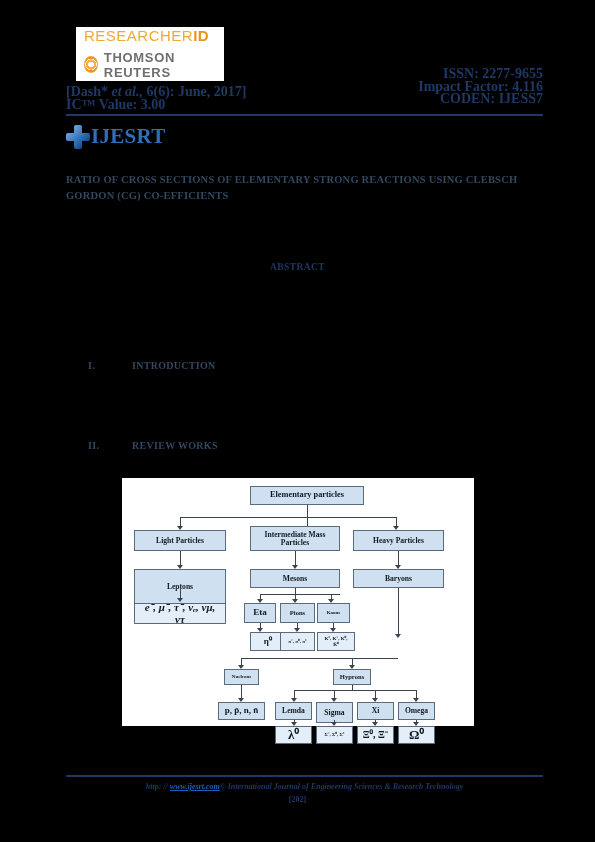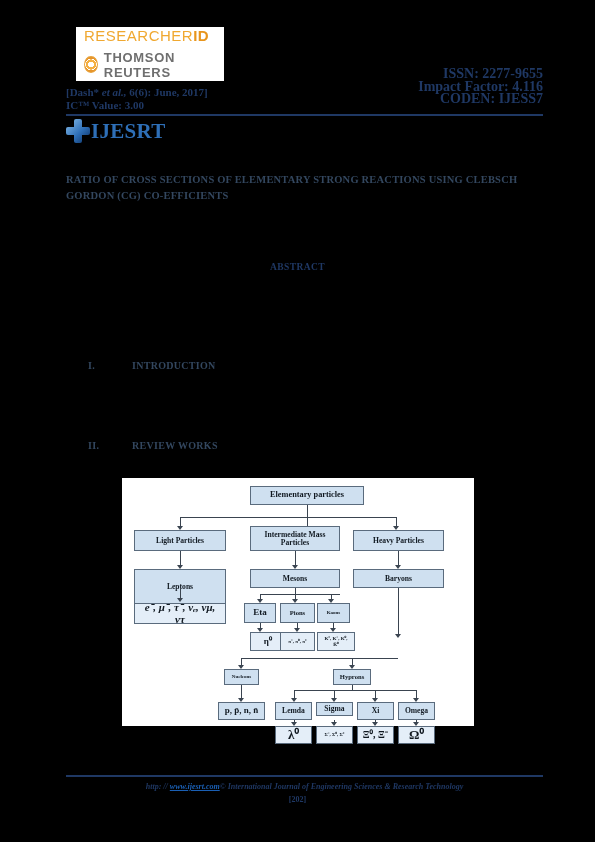--- a/index.html
+++ b/index.html
@@ -66,21 +66,21 @@
     letter-spacing: 0.7px;
     color: #6f6f6f;
     font-weight: 600;
   }
 
   .hdr-left {
     position: absolute;
     left: 66px;
     top: 86px;
     color: #1f3864;
-    font-size: 11px;
+    font-size: 14px;
     font-weight: bold;
     line-height: 12.5px;
     white-space: nowrap;
   }
   .hdr-left i { font-style: italic; }
   .hdr-right {
     position: absolute;
     right: 52px;
     top: 68px;
     color: #1f3864;
@@ -97,21 +97,21 @@
     top: 114px;
     height: 2px;
     background: #1f3864;
   }
 
   .brand {
     position: absolute;
     left: 66px;
     top: 119px;
     display: flex;
-    align-items: flex-start;
+    align-items: flex-end;
     height: 30px;
   }
   .brand-cross {
     position: relative;
     width: 24px;
     height: 24px;
     flex: none;
   }
   .brand-cross::before,
   .brand-cross::after {
@@ -374,21 +374,21 @@
       <div class="arw" style="left:169px; top:220px;"></div>
       <div class="ln v" style="left:212px; top:212px; height:9px;"></div>
       <div class="arw" style="left:209px; top:220px;"></div>
       <div class="ln v" style="left:253px; top:212px; height:9px;"></div>
       <div class="arw" style="left:250px; top:220px;"></div>
       <div class="ln v" style="left:294px; top:212px; height:9px;"></div>
       <div class="arw" style="left:291px; top:220px;"></div>
 
       <div class="node mid" style="left:96px; top:224px; width:47px; height:18px;">p, p̄, n, n̄</div>
       <div class="node lbl-9" style="left:153px; top:224px; width:37px; height:18px;">Lemda</div>
-      <div class="node lbl-9" style="left:194px; top:224px; width:37px; height:14px;">Sigma</div>
+      <div class="node lbl-9" style="left:194px; top:224px; width:37px; height:21px;">Sigma</div>
       <div class="node lbl-9" style="left:235px; top:224px; width:37px; height:18px;">Xi</div>
       <div class="node lbl-9" style="left:276px; top:224px; width:37px; height:18px;">Omega</div>
 
       <div class="ln v" style="left:172px; top:242px; height:5px;"></div>
       <div class="arw" style="left:169px; top:244px;"></div>
       <div class="ln v" style="left:212px; top:242px; height:5px;"></div>
       <div class="arw" style="left:209px; top:244px;"></div>
       <div class="ln v" style="left:253px; top:242px; height:5px;"></div>
       <div class="arw" style="left:250px; top:244px;"></div>
       <div class="ln v" style="left:294px; top:242px; height:5px;"></div>

